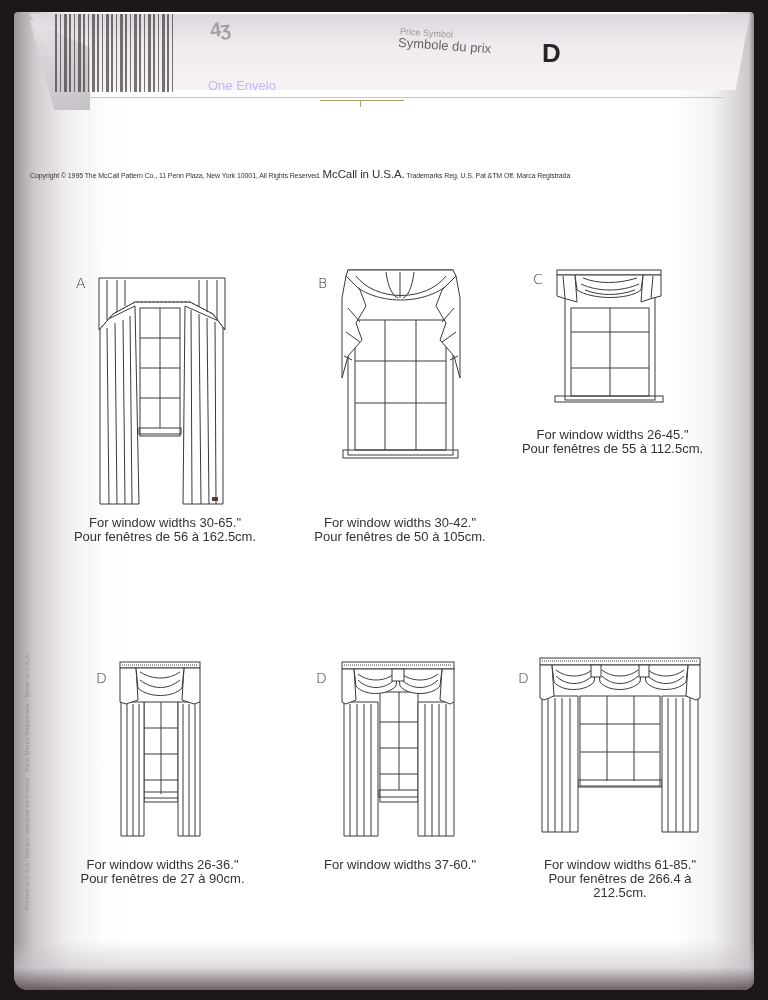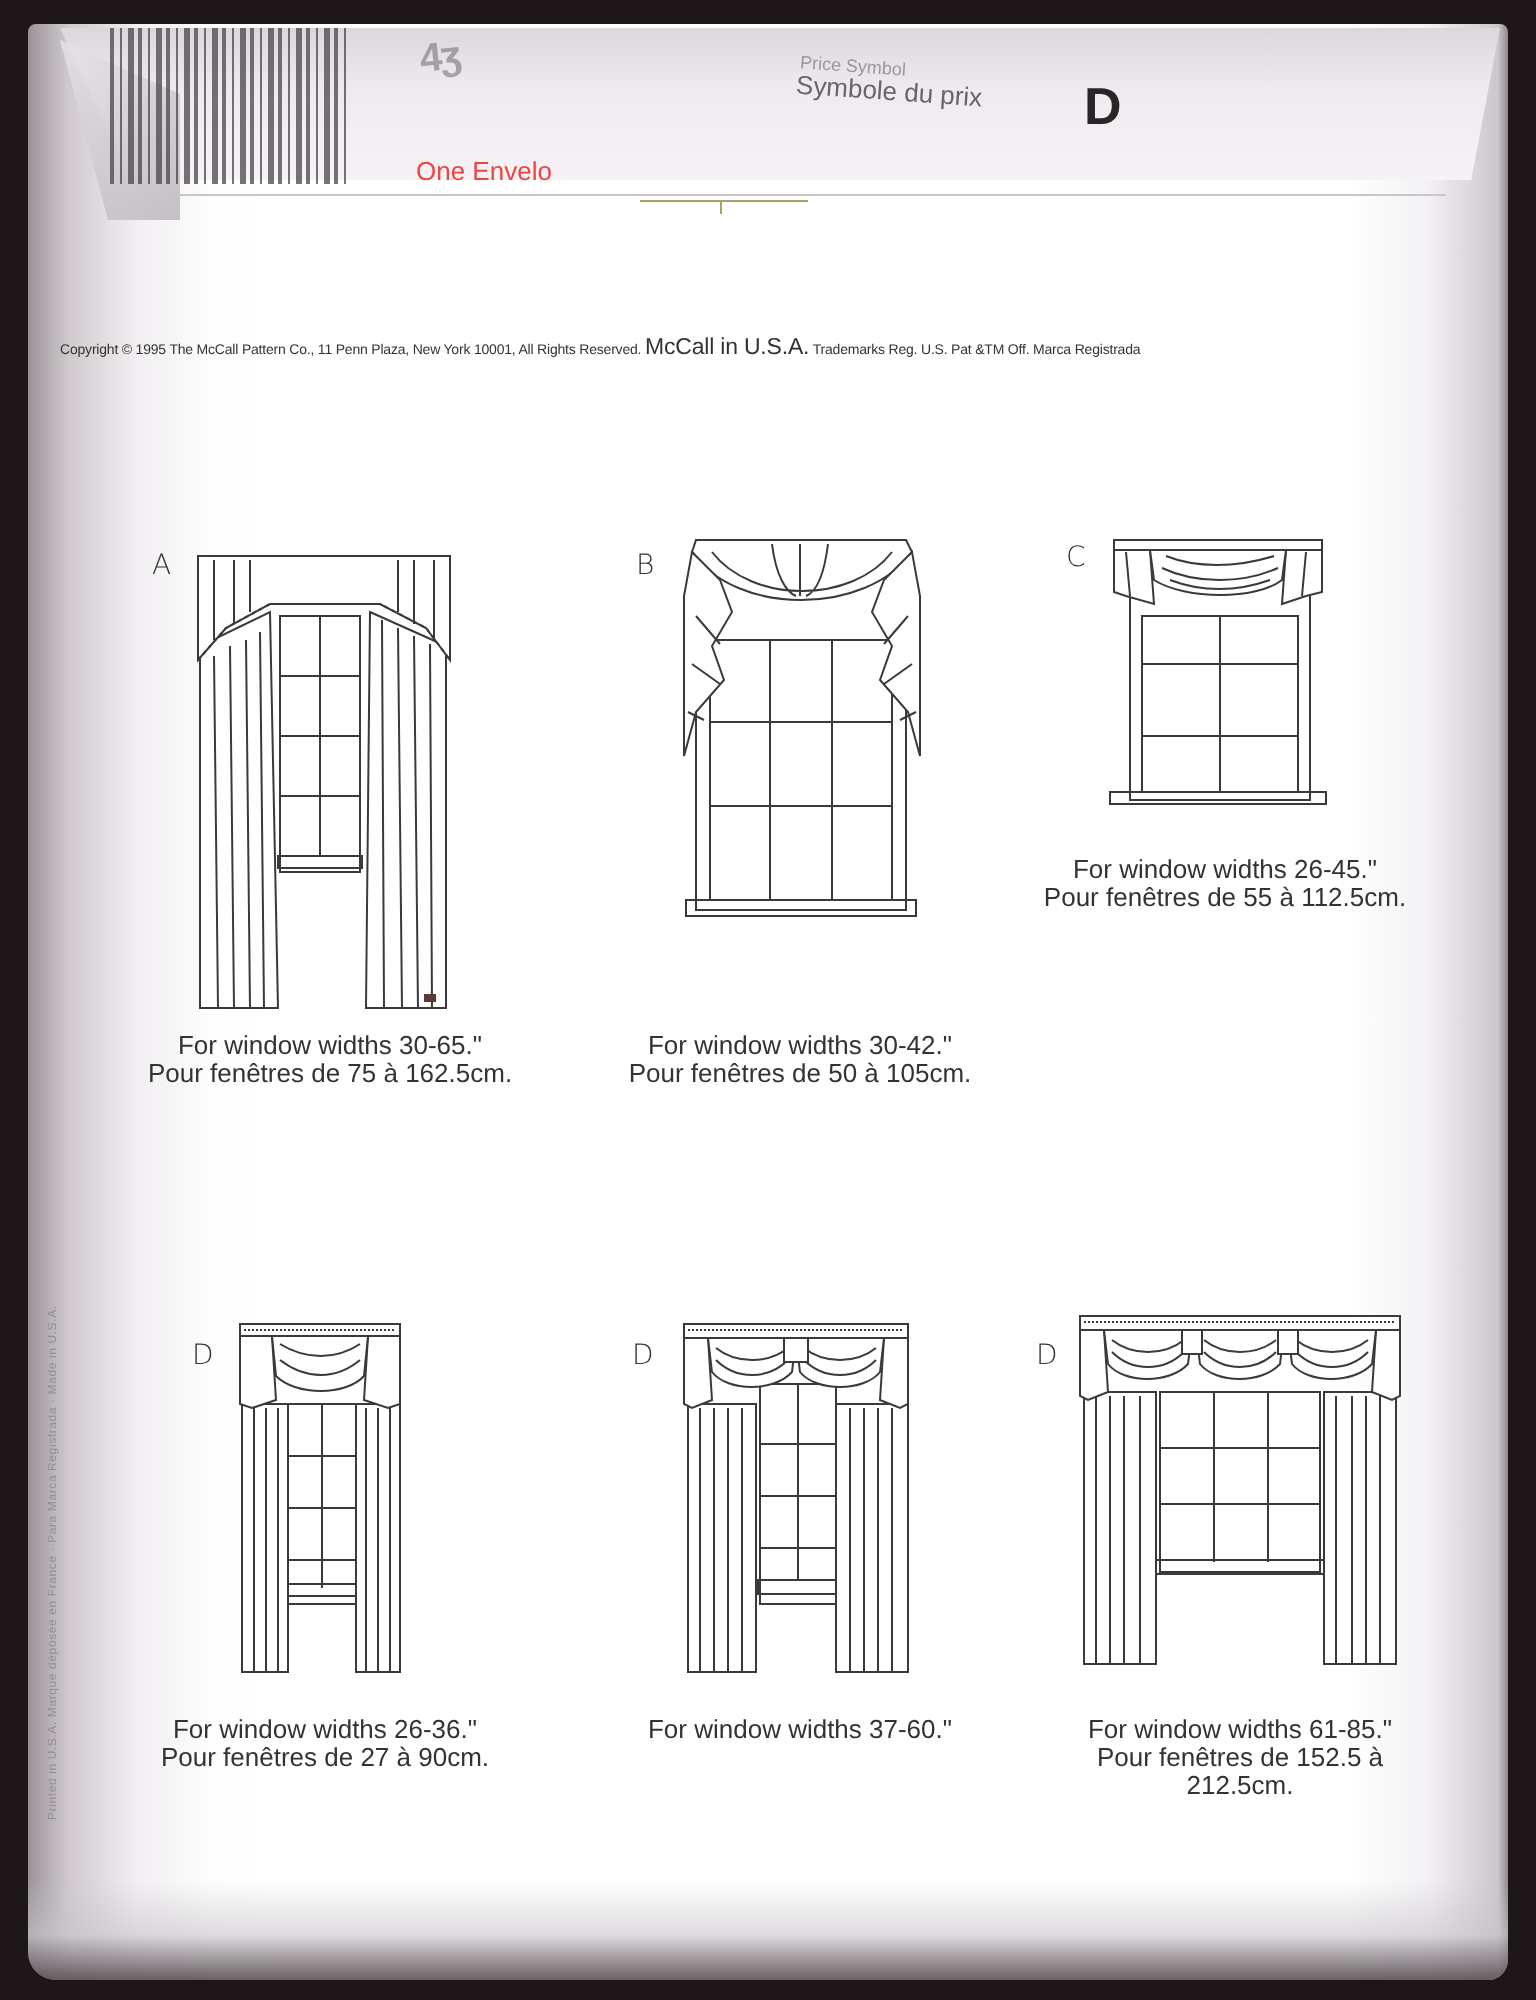--- a/index.html
+++ b/index.html
@@ -41,21 +41,21 @@
   .price-label {
     position: absolute; left: 400px; top: 28px; font-size: 9px; color: #9c969b; transform: rotate(4deg);
   }
   .price-label-fr {
     position: absolute; left: 398px; top: 38px; font-size: 13px; color: #6a6469; transform: rotate(4deg);
   }
   .price-symbol {
     position: absolute; left: 542px; top: 38px; font-size: 26px; font-weight: bold; color: #2a2428;
   }
   .envelope-line {
-    position: absolute; left: 208px; top: 78px; font-size: 13px; color: #ef4444;
+    position: absolute; left: 208px; top: 78px; font-size: 13px; color: #c4b5fd;
   }
   .flap-edge { position: absolute; left: 68px; top: 97px; width: 655px; height: 1px; background: #cbc5ca; }
   .mark-line { position: absolute; left: 320px; top: 100px; width: 84px; height: 1px; background: #a6a26a; }
   .mark-tick { position: absolute; left: 360px; top: 100px; width: 1px; height: 7px; background: #a6a26a; }
 
   .copyright {
     position: absolute; left: 30px; top: 168px; width: 700px; white-space: nowrap;
     font-size: 7px; color: #333; letter-spacing: -0.1px; font-family: "Liberation Sans Narrow", "Liberation Sans", sans-serif;
   }
   .copyright .big { font-size: 11.5px; }
@@ -117,21 +117,21 @@
   <path class="ln" d="M96 42 L97 236 M104 46 L106 236 M112 50 L114 236 M120 54 L121 236"></path>
 
   <path class="fill-w" d="M4 10 L130 10 L130 62 L118 46 L95 34 L40 34 L18 46 L4 62 Z"></path>
   <path class="ln" d="M12 12 L12 52 M22 12 L22 44 M30 12 L30 38 M104 12 L104 38 M112 12 L112 44 M122 12 L122 52"></path>
 
   <path class="ln" stroke-dasharray="2,2" stroke-width="3" d="M4 62 L18 46 L40 34 L95 34 L118 46 L130 62"></path>
   <rect x="117" y="229" width="6" height="4" fill="#5a3a34"></rect>
 </svg>
 <div class="caption" style="left:60px; top:516px; width:210px;">
   <span>For window widths 30-65."</span>
-  <span>Pour fenêtres de 75 à 162.5cm.</span>
+  <span>Pour fenêtres de 56 à 162.5cm.</span>
 </div>
 
 <div class="view-letter" style="left:318px; top:275px;">B</div>
 <svg style="left:338px; top:268px;" width="125" height="195" viewBox="0 0 125 195">
 
   <rect class="ln" x="10" y="2" width="105" height="185"></rect>
   <rect class="ln" x="17" y="52" width="91" height="130"></rect>
   <line class="ln" x1="47" y1="52" x2="47" y2="182"></line>
   <line class="ln" x1="78" y1="52" x2="78" y2="182"></line>
   <line class="ln" x1="17" y1="93" x2="108" y2="93"></line>
@@ -254,15 +254,15 @@
 
   <path class="fill-w" d="M12 9 L56 9 L54 26 C45 36 22 36 14 26 Z"></path>
   <path class="fill-w" d="M58 9 L102 9 L100 26 C91 36 68 36 60 26 Z"></path>
   <path class="fill-w" d="M104 9 L148 9 L146 26 C137 36 114 36 106 26 Z"></path>
   <path class="ln" d="M16 14 C26 22 42 22 52 14 M16 20 C26 30 42 30 52 20 M62 14 C72 22 88 22 98 14 M62 20 C72 30 88 30 98 20 M108 14 C118 22 134 22 144 14 M108 20 C118 30 134 30 144 20"></path>
   <rect class="fill-w" x="51" y="9" width="10" height="12"></rect>
   <rect class="fill-w" x="99" y="9" width="10" height="12"></rect>
 </svg>
 <div class="caption" style="left:520px; top:858px; width:200px;">
   <span>For window widths 61-85."</span>
-  <span>Pour fenêtres de 152.5 à</span>
+  <span>Pour fenêtres de 266.4 à</span>
   <span>212.5cm.</span>
 </div>
 
 </body></html>

